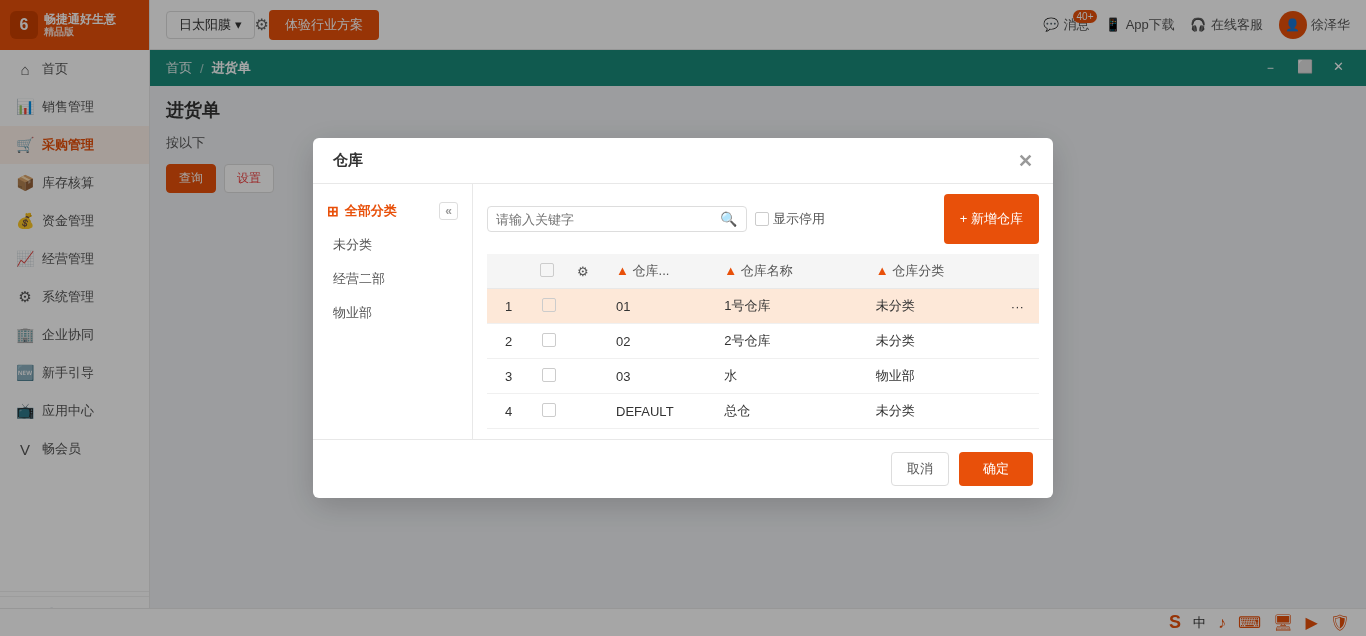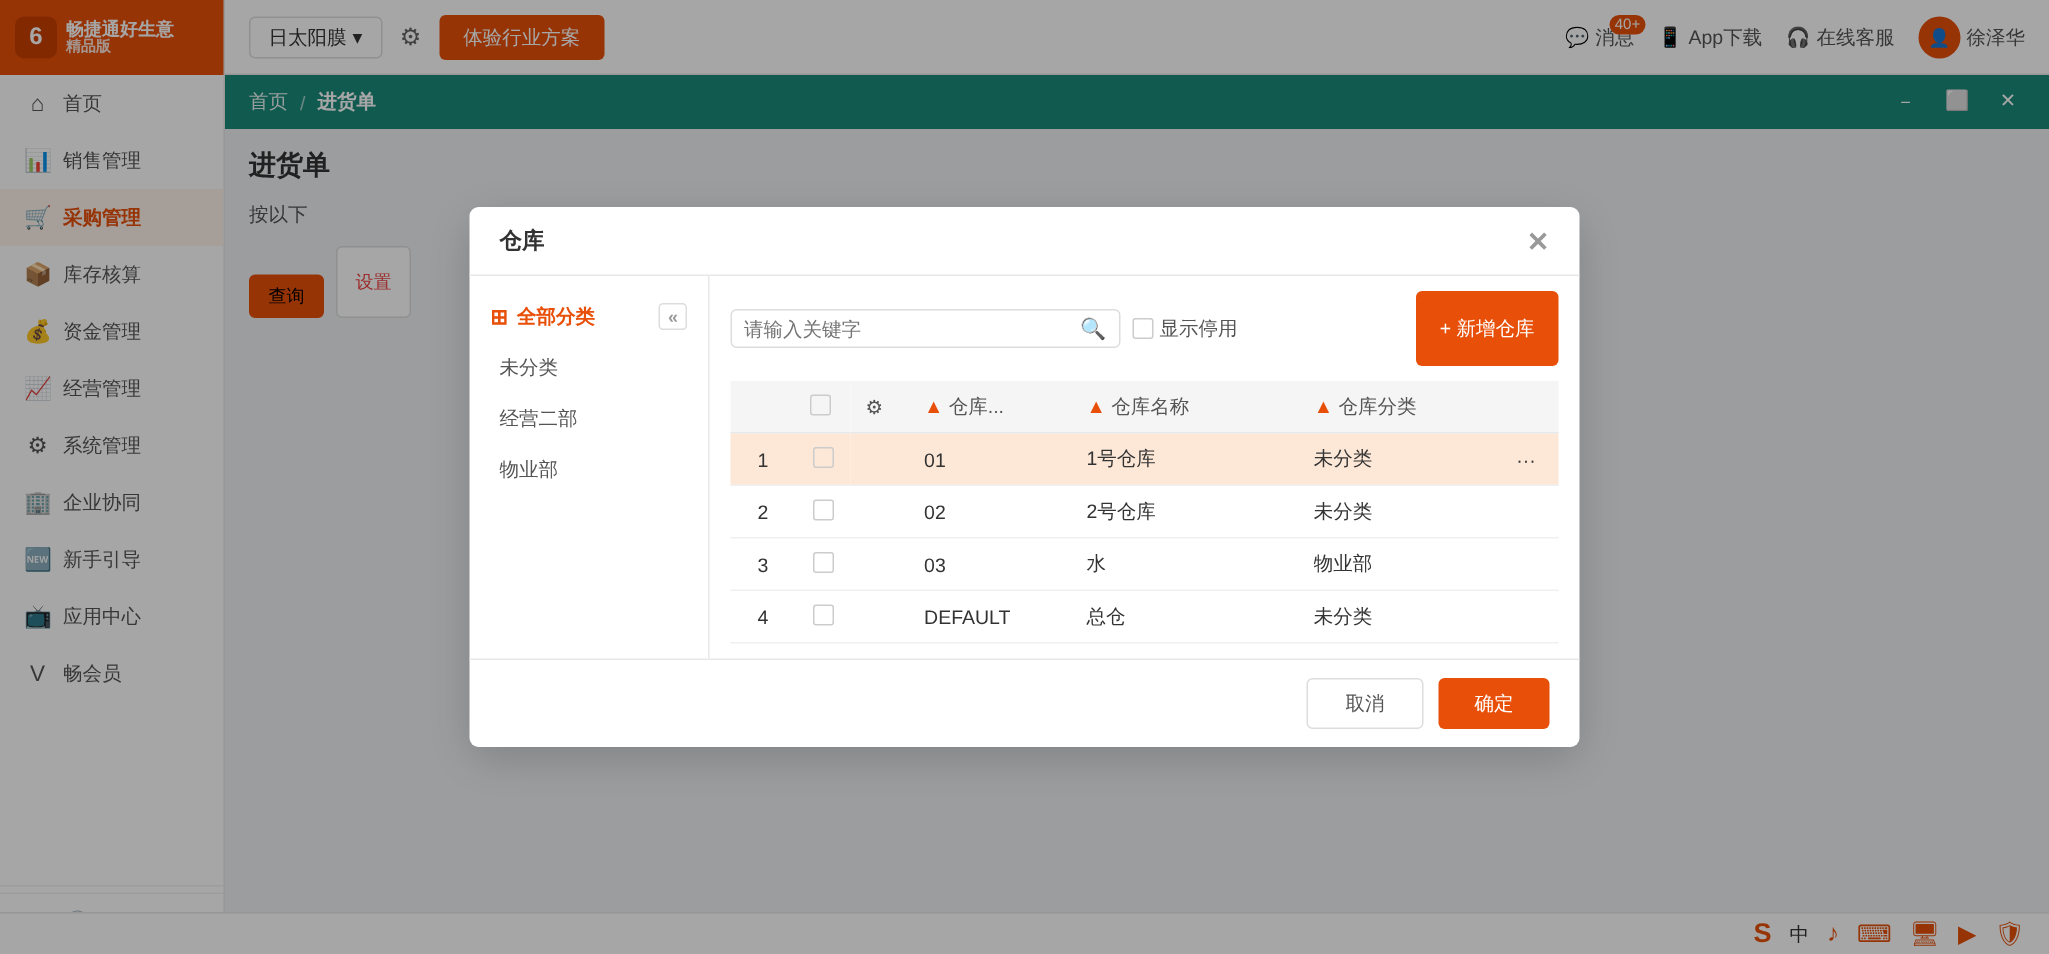--- a/index.html
+++ b/index.html
@@ -52,21 +52,21 @@
 
     
     .main { flex: 1; display: flex; flex-direction: column; overflow: hidden; }
 
     
     .header {
       height: 50px;
       background: #fff;
       border-bottom: 1px solid #e8e8e8;
       display: flex; align-items: center;
-      padding: 12px 16px; gap: 12px;
+      padding: 12px 16px; 
     }
     .header-store-selector {
       display: flex; align-items: center; gap: 4px;
       padding: 4px 12px; border: 1px solid #ddd; border-radius: 4px;
       cursor: pointer; color: #333; font-size: 13px;
     }
     .header-gear { font-size: 16px; color: #666; cursor: pointer; }
     .header-trial-btn {
       background: #e8500a; color: #fff; border: none;
       padding: 6px 16px; border-radius: 4px; cursor: pointer; font-size: 13px;
@@ -99,21 +99,21 @@
     
     .page-body { flex: 1; padding: 12px 16px; overflow-y: auto; position: relative; }
     .page-title { font-size: 18px; font-weight: bold; color: #333; margin-bottom: 12px; }
     .page-filter { display: flex; align-items: center; gap: 8px; margin-bottom: 12px; font-size: 13px; color: #555; }
     .toolbar { display: flex; gap: 8px; margin-bottom: 8px; }
     .toolbar-btn {
       border: 1px solid #ddd; background: #fff; padding: 5px 12px;
       border-radius: 4px; cursor: pointer; font-size: 12px; color: #ef4444;
       display: flex; align-items: center; gap: 4px;
     }
-    .toolbar-btn.orange { background: #e8500a; color: #000000; border-color: #e8500a; margin-top: 19px; }
+    .toolbar-btn.orange { background: #e8500a; color: #ffffff; border-color: #e8500a; }
 
     
     .overlay {
       position: fixed; top: 0; left: 0; right: 0; bottom: 0;
       background: rgba(0,0,0,0.35); z-index: 100;
       display: flex; align-items: center; justify-content: center;
     }
 
     
     .dialog {
@@ -221,21 +221,21 @@
       padding: 3px 4px; text-align: center; font-size: 13px;
     }
 
     
     .dialog-footer {
       border-top: 1px solid #e8e8e8;
       padding: 12px 20px;
       display: flex; justify-content: flex-end; gap: 10px;
     }
     .btn-cancel {
-      border: 1px solid #ddd; background: #fff; padding: 7px 25px;
+      border: 1px solid #ddd; background: #fff; padding: 7px 15px;
       border-radius: 4px; cursor: pointer; font-size: 13px; color: #555;
     }
     .btn-confirm {
       background: #e8500a; color: #fff; border: none;
       padding: 7px 24px; border-radius: 4px; cursor: pointer; font-size: 13px;
     }
 
     
     .bottom-bar {
       position: fixed; bottom: 0; left: 0; right: 0; height: 28px;

